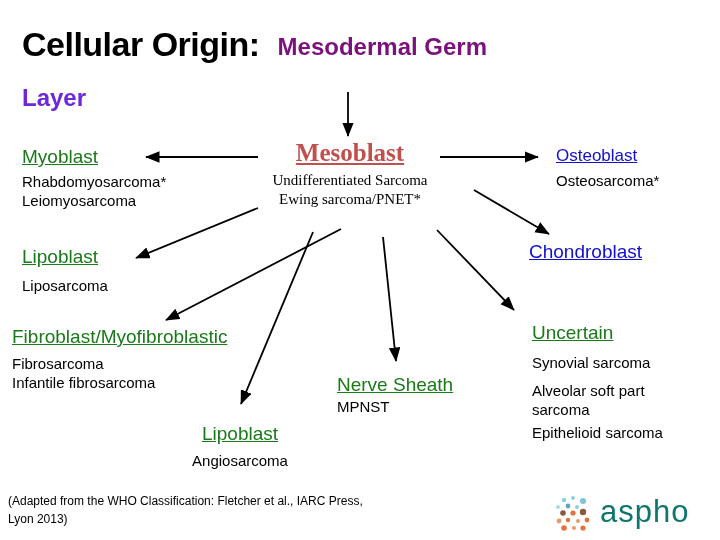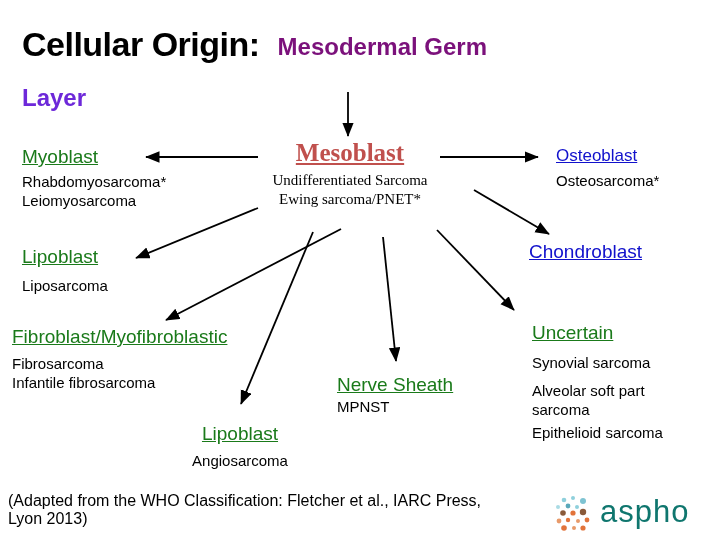--- a/index.html
+++ b/index.html
@@ -42,21 +42,21 @@
   }
   .item.wrap{white-space:normal;}
   .center{text-align:center;}
 
   
   #arrows{position:absolute;left:0;top:0;width:720px;height:540px;pointer-events:none;}
 
   
   .footer{
     position:absolute;left:8px;top:492px;width:540px;
-    font-size:16px;color:#000000;line-height:18px;
+    font-size:12px;color:#000000;line-height:18px;
   }
   .logo{position:absolute;left:552px;top:492px;width:160px;height:44px;}
   .logo-text{
     position:absolute;left:48px;top:0px;
     font-size:31px;color:#0f766e;letter-spacing:1px;
     line-height:40px;font-family:"Liberation Sans", sans-serif;
   }
   .logo-mark{position:absolute;left:0px;top:2px;width:44px;height:40px;}
 </style>
 </head>

